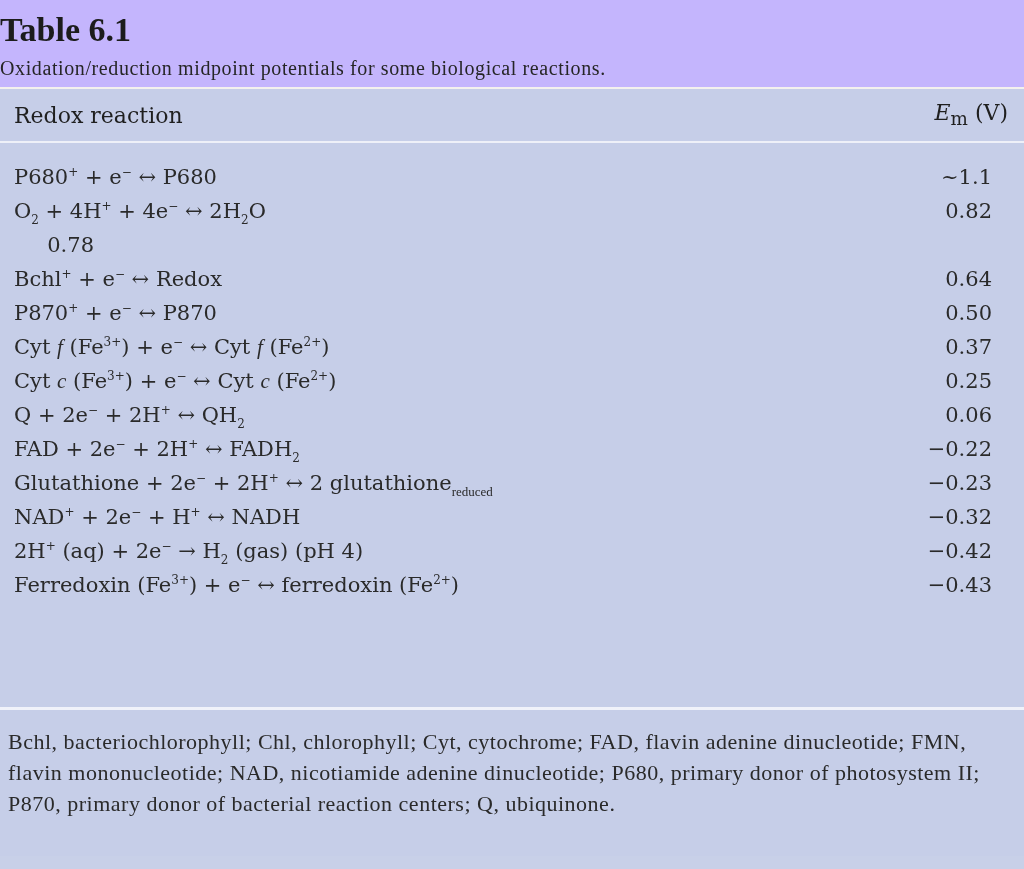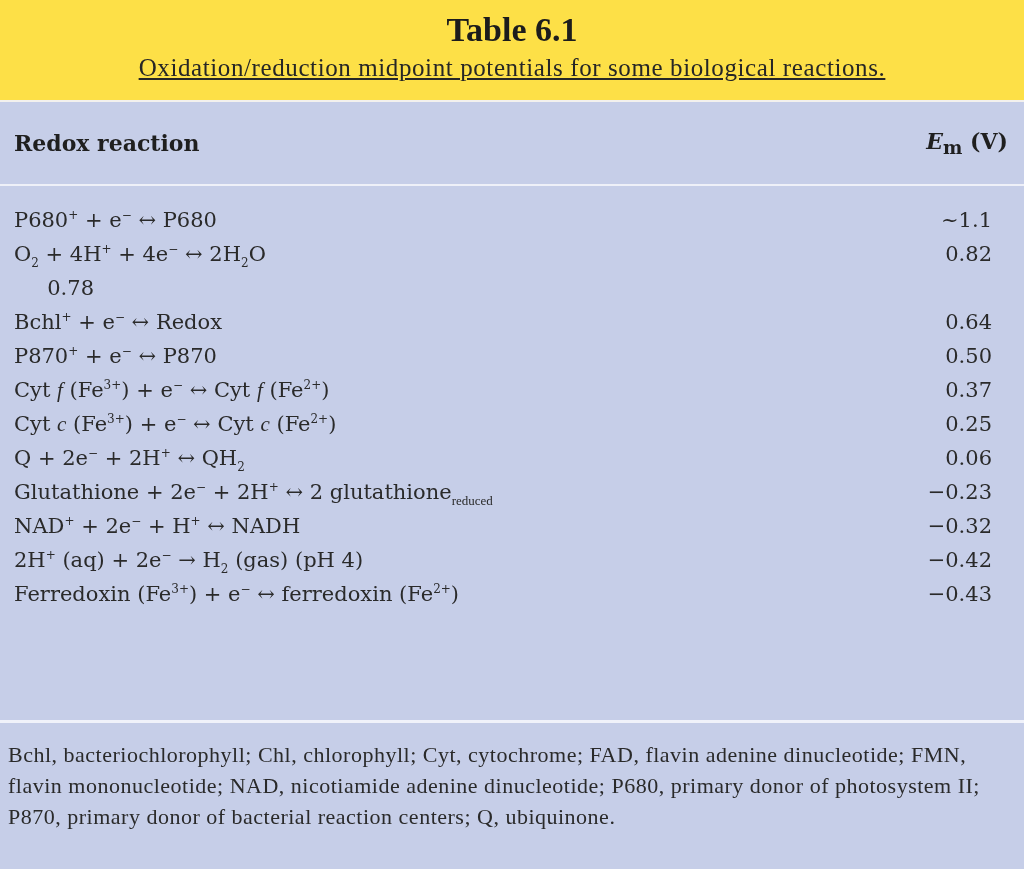--- a/index.html
+++ b/index.html
@@ -3,54 +3,52 @@
   <meta charset="utf-8">
   <style>
     html, body { margin: 0; padding: 0; }
     body {
       width: 1024px; height: 869px; overflow: hidden;
       background: #c8d0e8;
       font-family: "DejaVu Serif", "Liberation Serif", serif;
       color: #222;
     }
     .title-band {
-      background: #fde047;
-      height: 102px;
+      background: #c4b5fd;
+      height: 89px;
       border-bottom: 2px solid #f3f1ee;
-      text-align: center;
       box-sizing: border-box;
     }
     .title {
       font-family: "Liberation Serif", serif;
       font-weight: bold;
       font-size: 34px;
       padding-top: 10px;
       line-height: 40px;
       color: #1c1c1c;
     }
     .subtitle {
       font-family: "Liberation Serif", serif;
-      font-size: 25px;
+      font-size: 20px;
       line-height: 36px;
       color: #262626;
       letter-spacing: 0.6px;
       white-space: nowrap;
-      text-decoration: underline;
     }
     .table-area {
       background: #c6cee8;
       position: relative;
       height: 767px;
     }
     .col-head {
       display: flex; justify-content: space-between; align-items: center;
-      height: 84px;
+      height: 54px;
       padding: 0 16px 0 14px;
       font-family: "DejaVu Serif", serif;
-      font-weight: bold;
+      font-weight: normal;
       font-size: 22px;
       color: #1f1f1f;
       border-bottom: 2px solid #eef0f8;
       box-sizing: border-box;
     }
     .col-head .em { font-style: italic; }
     .rows { padding-top: 17px; }
     .row {
       display: flex; justify-content: space-between; align-items: flex-start;
       height: 34px; line-height: 34px;
@@ -131,20 +129,24 @@
       <span class="val">0.25</span>
     </div>
 
     <div class="row">
       <span><span>Q + 2e</span><sup>−</sup><span> + 2H</span><sup>+</sup><span> ↔ QH</span><sub>2</sub></span>
       <span class="val">0.06</span>
     </div>
 
 
 
+    <div class="row">
+      <span><span>FAD + 2e</span><sup>−</sup><span> + 2H</span><sup>+</sup><span> ↔ FADH</span><sub>2</sub></span>
+      <span class="val">−0.22</span>
+    </div>
 
     <div class="row">
       <span><span>Glutathione + 2e</span><sup>−</sup><span> + 2H</span><sup>+</sup><span> ↔ 2 glutathione</span><sub class="word">reduced</sub></span>
       <span class="val">−0.23</span>
     </div>
 
     <div class="row">
       <span><span>NAD</span><sup>+</sup><span> + 2e</span><sup>−</sup><span> + H</span><sup>+</sup><span> ↔ NADH</span></span>
       <span class="val">−0.32</span>
     </div>

